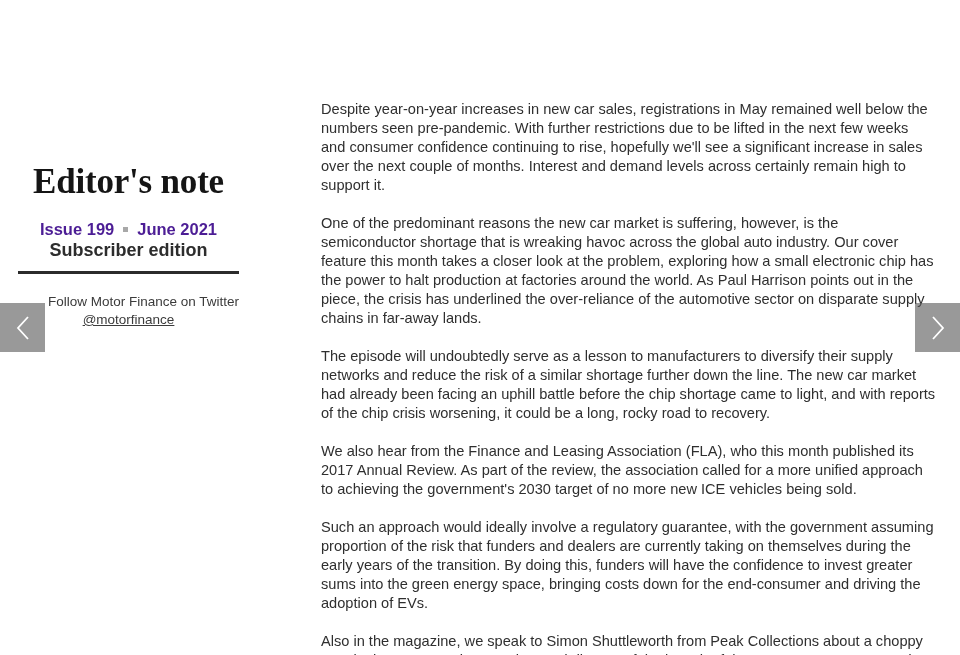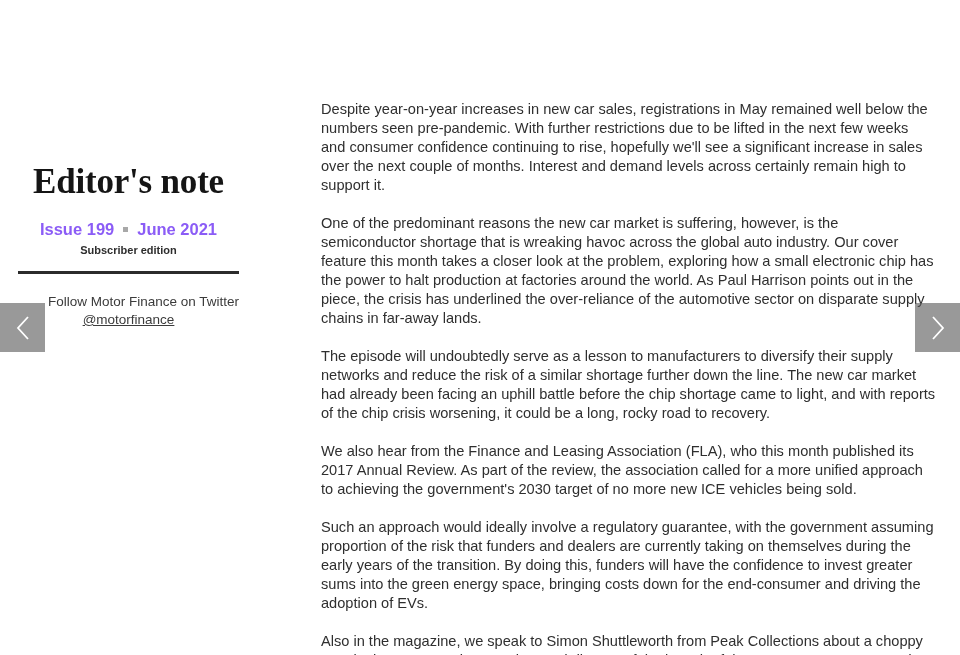--- a/index.html
+++ b/index.html
@@ -51,36 +51,36 @@
     letter-spacing: -0.2px;
     margin: 0;
     text-align: center;
     white-space: nowrap;
   }
 
   .issue-line {
     margin: 17px 0 0 0;
     font-size: 16.5px;
     line-height: 21px;
-    color: #8b5cf6;
+    color: #4c1d95;
     font-weight: 600;
     text-align: center;
   }
 
   .issue-sep {
     display: inline-block;
     width: 5px;
     height: 5px;
     background: #a8a8a8;
     vertical-align: 3px;
     margin: 0 9px;
   }
 
   .edition-line {
-    font-size: 11px;
+    font-size: 18px;
     line-height: 21px;
     color: #2d2d2d;
     font-weight: 600;
     text-align: center;
   }
 
   .rule {
     margin: 10px 0 0 0;
     height: 3px;
     background: #2b2b2b;

